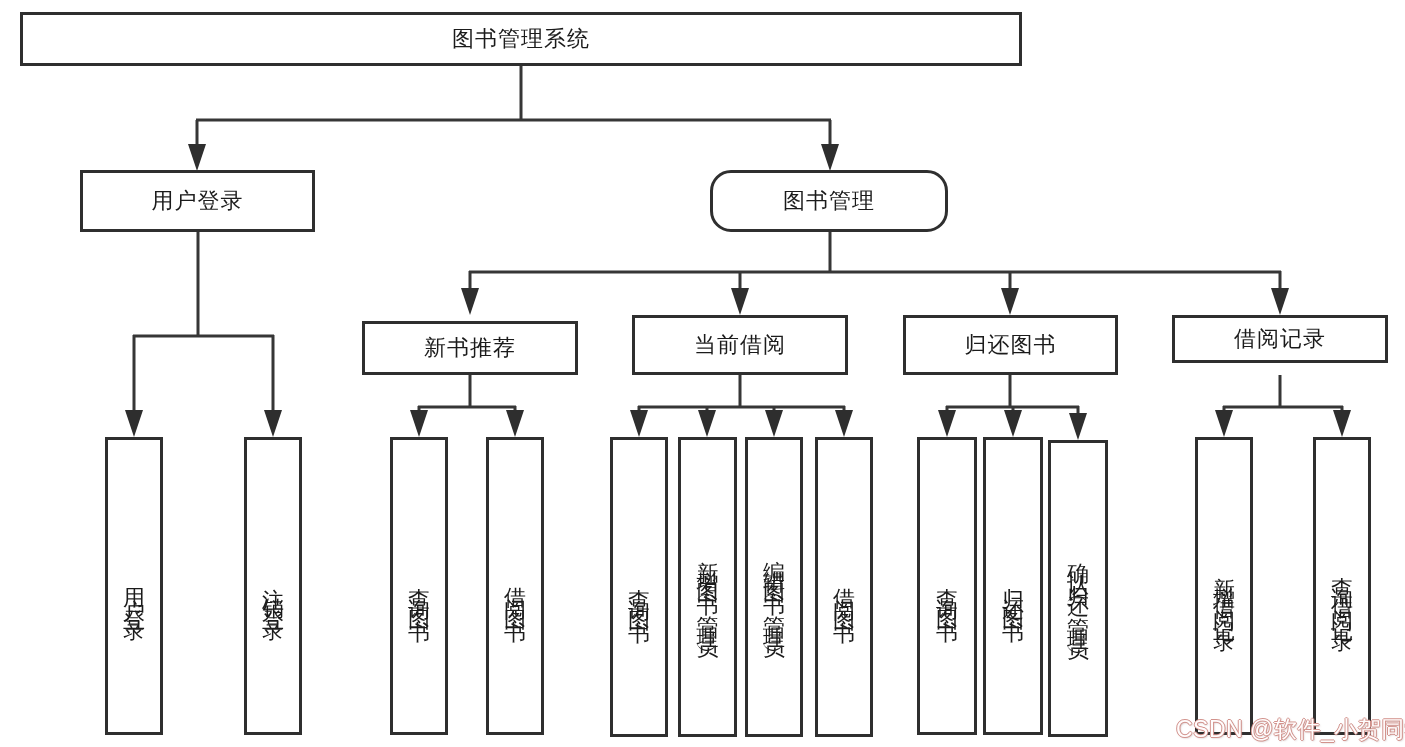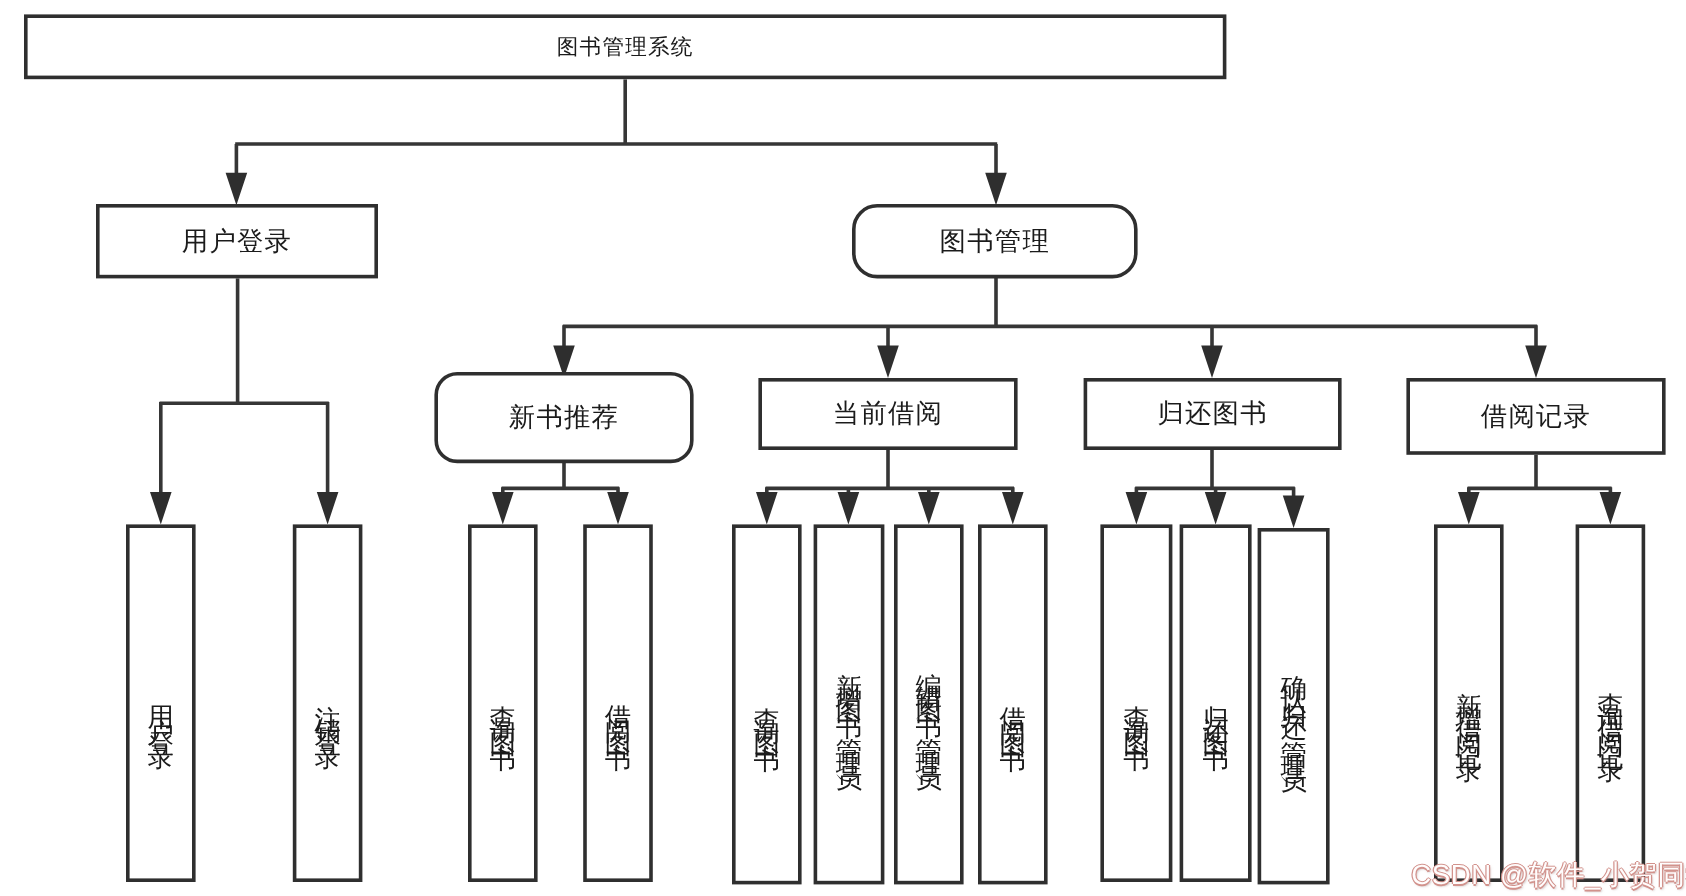--- a/index.html
+++ b/index.html
@@ -3,21 +3,21 @@
 <meta charset="utf-8">
 <style>
   html,body{margin:0;padding:0;background:#ffffff;}
   body{width:1405px;height:747px;position:relative;overflow:hidden;
        font-family:"Liberation Sans","DejaVu Sans",sans-serif;}
   .stage{position:absolute;left:0;top:0;width:1405px;height:747px;background:#fff;}
   svg.connectors{position:absolute;left:0;top:0;width:1405px;height:747px;}
   .node{position:absolute;background:#fff;border:3px solid #2f2f2f;box-sizing:border-box;
         display:flex;align-items:center;justify-content:center;
         color:#1b1b1b;letter-spacing:1px;}
-  .root{font-size:18px;}
+  .root{font-size:22px;}
   .branch{font-size:22px;}
   .leaf{font-size:22px;}
   .vtext{writing-mode:vertical-rl;text-orientation:mixed;letter-spacing:11px;
          line-height:1;margin-bottom:-11px;white-space:nowrap;}
   .watermark{position:absolute;left:1176px;top:714px;font-size:23px;letter-spacing:0.5px;
              color:#fffdfd;white-space:nowrap;
              text-shadow:-1px 0 0 #d2928c,1px 0 0 #d2928c,0 -1px 0 #d2928c,0 1px 0 #d2928c,1px 1px 2px rgba(140,110,110,0.55);}
 </style>
 </head>
 <body>
@@ -47,30 +47,30 @@
     <span>图书管理系统</span>
   </div>
 
   <div class="node branch" style="left:80px;top:170px;width:235px;height:62px;">
     <span>用户登录</span>
   </div>
   <div class="node branch" style="left:710px;top:170px;width:238px;height:62px;border-radius:21px;">
     <span>图书管理</span>
   </div>
 
-  <div class="node branch" style="left:362px;top:310px;width:216px;height:76px;border-radius:19px;">
+  <div class="node branch" style="left:362px;top:321px;width:216px;height:54px;">
     <span>新书推荐</span>
   </div>
   <div class="node branch" style="left:632px;top:315px;width:216px;height:60px;">
     <span>当前借阅</span>
   </div>
   <div class="node branch" style="left:903px;top:315px;width:215px;height:60px;">
     <span>归还图书</span>
   </div>
-  <div class="node branch" style="left:1172px;top:315px;width:216px;height:64px;">
+  <div class="node branch" style="left:1172px;top:315px;width:216px;height:48px;">
     <span>借阅记录</span>
   </div>
 
   <div class="node leaf" style="left:105px;top:437px;width:58px;height:298px;">
     <span class="vtext">用户登录</span>
   </div>
   <div class="node leaf" style="left:244px;top:437px;width:58px;height:298px;">
     <span class="vtext">注销登录</span>
   </div>
 

